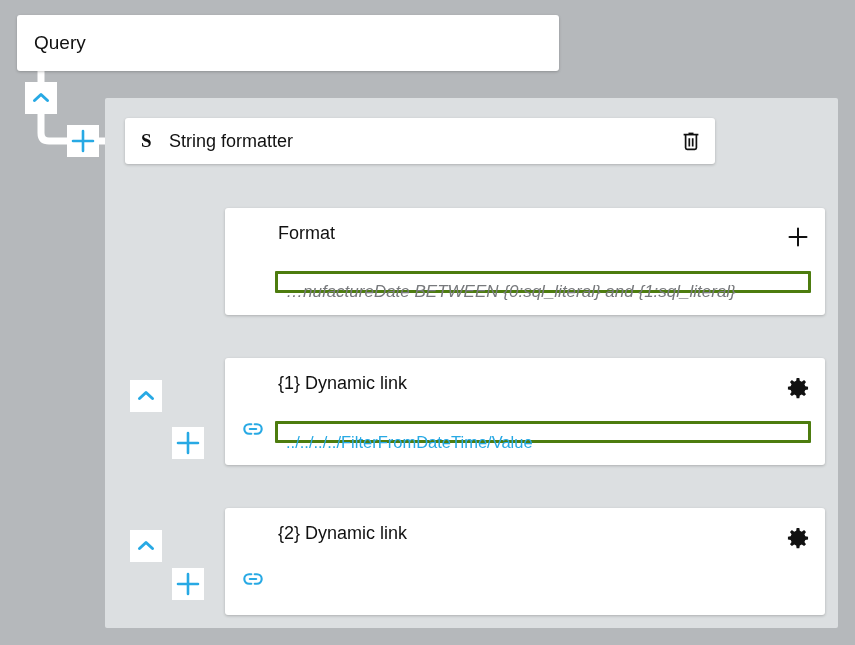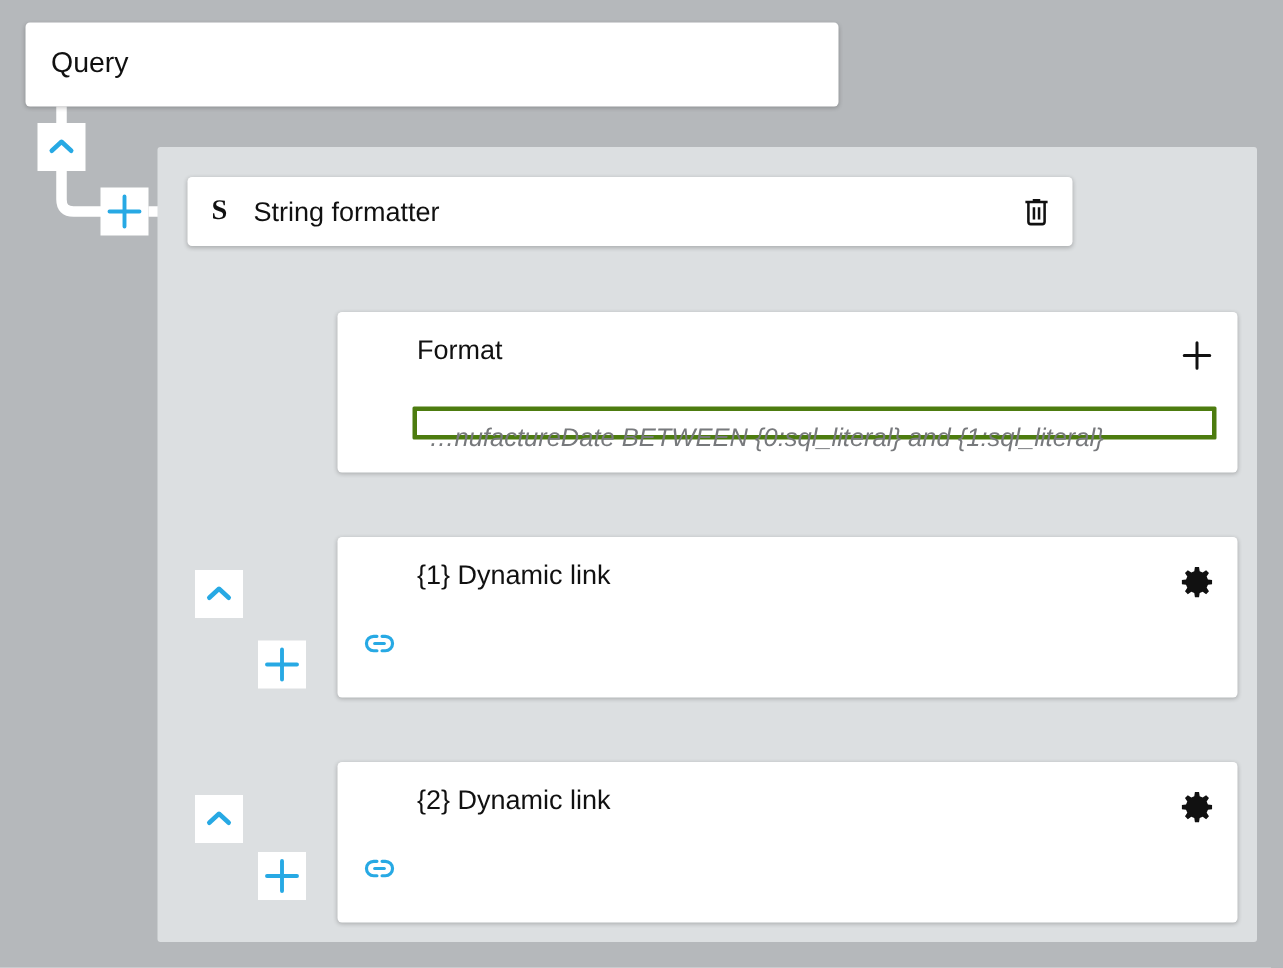--- a/index.html
+++ b/index.html
@@ -240,20 +240,23 @@
         <path d="M11.4 2.6h3.2l.5 3.2 2.3 1 2.7-1.8 2.2 2.2-1.8 2.7 1 2.3 3.2.5v3.2l-3.2.5-1 2.3 1.8 2.7-2.2 2.2-2.7-1.8-2.3 1-.5 3.2h-3.2l-.5-3.2-2.3-1-2.7 1.8-2.2-2.2 1.8-2.7-1-2.3-3.2-.5v-3.2l3.2-.5 1-2.3-1.8-2.7 2.2-2.2 2.7 1.8 2.3-1z" transform="scale(0.86) translate(2.1,2.1)"></path>
       </svg>
     </div>
     <div class="link-glyph">
       <svg width="22" height="22" viewBox="0 0 22 22" fill="none" stroke="#27a9e4" stroke-width="2.1" stroke-linecap="round">
         <path d="M9.3 6.2H7.1a4.8 4.8 0 0 0 0 9.6h2.2"></path>
         <path d="M12.7 6.2h2.2a4.8 4.8 0 0 1 0 9.6h-2.2"></path>
         <path d="M7.8 11h6.4"></path>
       </svg>
     </div>
+    <div class="value-box">
+      <div class="value-text dynlink">../../../../FilterFromDateTime/Value</div>
+    </div>
   </div>
 
   <div id="link1-card" class="card param-card">
     <div class="param-title">{2} Dynamic link</div>
     <div class="param-action">
       <svg width="26" height="26" viewBox="0 0 26 26" fill="#111111">
         <path d="M13 8.1a4.9 4.9 0 1 0 0 9.8 4.9 4.9 0 0 0 0-9.8zm0 7.2a2.3 2.3 0 1 1 0-4.6 2.3 2.3 0 0 1 0 4.6z"></path>
         <path d="M11.4 2.6h3.2l.5 3.2 2.3 1 2.7-1.8 2.2 2.2-1.8 2.7 1 2.3 3.2.5v3.2l-3.2.5-1 2.3 1.8 2.7-2.2 2.2-2.7-1.8-2.3 1-.5 3.2h-3.2l-.5-3.2-2.3-1-2.7 1.8-2.2-2.2 1.8-2.7-1-2.3-3.2-.5v-3.2l3.2-.5 1-2.3-1.8-2.7 2.2-2.2 2.7 1.8 2.3-1z" transform="scale(0.86) translate(2.1,2.1)"></path>
       </svg>
     </div>

